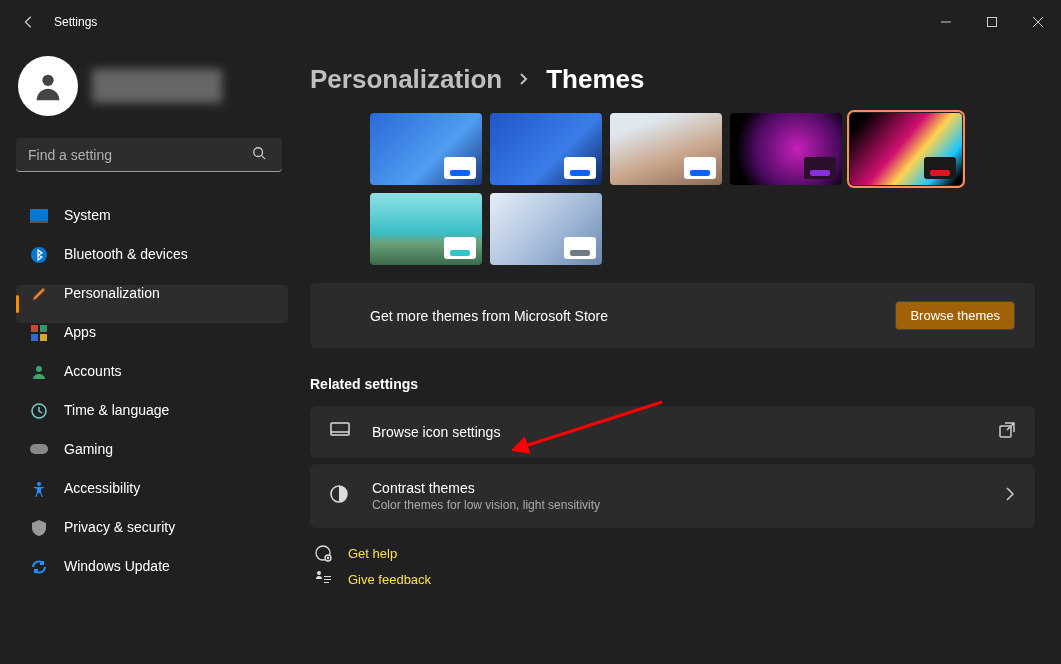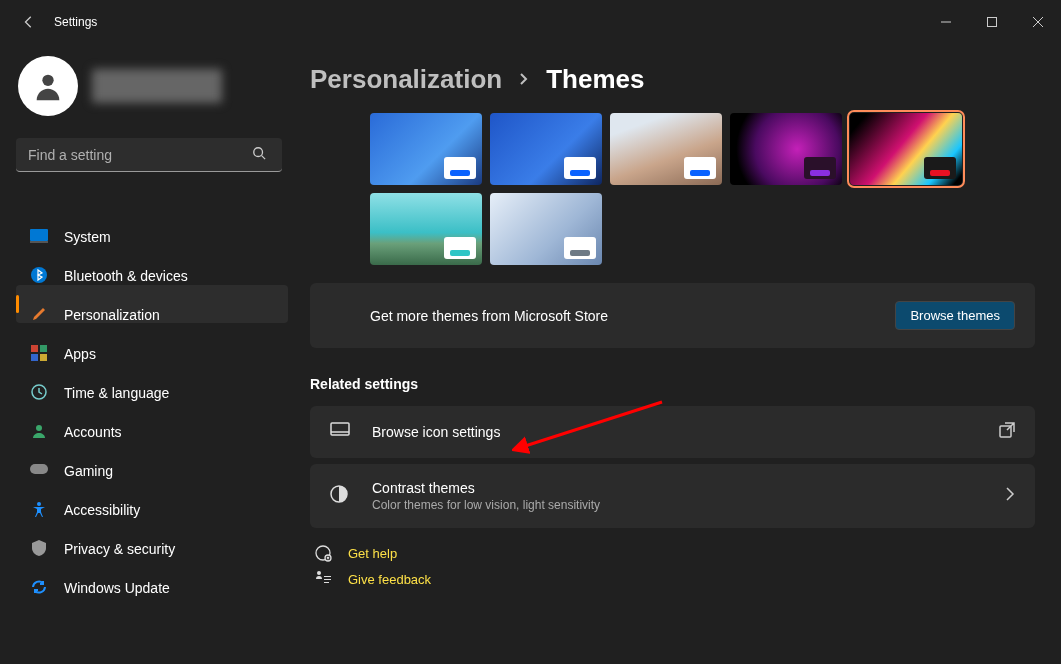--- a/index.html
+++ b/index.html
@@ -23,21 +23,21 @@
   .avatar { width: 60px; height: 60px; border-radius: 50%; background: #fff; display: flex; align-items: center; justify-content: center; }
   .avatar svg { width: 34px; height: 34px; fill: #444; }
   .user-name { filter: blur(5px); width: 130px; height: 34px; background: #666; border-radius: 2px; }
 
   .search { position: relative; margin-bottom: 35px; }
   .search input { width: 266px; height: 34px; background: #2d2d2d; border: none; border-bottom: 1px solid #9a9a9a; color: #ccc; padding: 0 36px 0 12px; font-size: 14px; border-radius: 4px; }
   .search input::placeholder { color: #b0b0b0; }
   .search .icon { position: absolute; right: 22px; top: 8px; color: #ccc; }
 
   .nav { list-style: none; }
-  .nav li { display: flex; align-items: flex-end; height: 38px; padding-left: 14px; gap: 16px; border-radius: 4px; margin: 1px 0; font-size: 14px; color: #fff; position: relative; }
+  .nav li { display: flex; align-items: flex-start; height: 38px; padding-left: 14px; gap: 16px; border-radius: 4px; margin: 1px 0; font-size: 14px; color: #fff; position: relative; }
   .nav li.active { background: #2d2d2d; }
   .nav li.active::before { content: ""; position: absolute; left: 0; top: 10px; bottom: 10px; width: 3px; background: #ff8c00; border-radius: 2px; }
   .nav .nicon { width: 18px; height: 18px; display: flex; align-items: center; justify-content: center; }
 
   
   .main { flex: 1; padding: 20px 26px 0 10px; overflow: hidden; }
   .breadcrumb { display: flex; align-items: center; gap: 16px; margin-bottom: 18px; }
   .breadcrumb .bc1 { font-size: 26px; font-weight: 600; color: #bfbfbf; }
   .breadcrumb .chev { color: #bfbfbf; font-size: 18px; }
   .breadcrumb .bc2 { font-size: 26px; font-weight: 600; color: #fff; }
@@ -51,21 +51,21 @@
   .t1 { background: linear-gradient(135deg,#2a6bd8,#4f9cf0 60%,#1a3a80); }
   .t2 { background: linear-gradient(135deg,#1f56c8,#3a7de8 60%,#0e2660); }
   .t3 { background: linear-gradient(160deg,#dfe7ef 20%,#c9a58b 60%,#8b6a55); }
   .t4 { background: radial-gradient(circle at 60% 50%, #c420b8, #4a0a60 55%, #000 80%); }
   .t5 { background: linear-gradient(130deg,#000 10%,#d01070 45%,#ffd24f 60%,#1ac6ff 80%,#000 95%); }
   .t6 { background: linear-gradient(180deg,#8fe0e6 0%,#3bbfc6 55%,#6aa07a 70%,#3a6a4a 100%); }
   .t7 { background: linear-gradient(135deg,#e6eef8,#9fb7d6 60%,#6a87b0); }
 
   .store-row { background: #2b2b2b; border-radius: 6px; padding: 18px 20px 18px 60px; display: flex; align-items: center; justify-content: space-between; margin-bottom: 28px; }
   .store-row span { font-size: 14px; color: #fff; }
-  .browse-btn { background: #0c4a6e; border: 1px solid #444; color: #fff; font-size: 13px; padding: 6px 14px; border-radius: 4px; }
+  .browse-btn { background: #a16207; border: 1px solid #444; color: #fff; font-size: 13px; padding: 6px 14px; border-radius: 4px; }
 
   .section-label { font-size: 14px; font-weight: 600; margin-bottom: 14px; color: #fff; }
 
   .card { background: #2b2b2b; border-radius: 6px; padding: 16px 20px; display: flex; align-items: center; gap: 20px; margin-bottom: 6px; }
   .card .cicon { width: 22px; color: #ddd; }
   .card .ctext { flex: 1; }
   .card .ctitle { font-size: 14px; color: #fff; }
   .card .csub { font-size: 12px; color: #aaa; margin-top: 2px; }
   .card .tail { color: #ccc; }
 
@@ -158,35 +158,35 @@
               <rect width="7" height="7" fill="#c43"></rect>
               <rect x="9" width="7" height="7" fill="#396"></rect>
               <rect y="9" width="7" height="7" fill="#36c"></rect>
               <rect x="9" y="9" width="7" height="7" fill="#ca3"></rect>
             </svg>
           </span>
           <span>Apps</span>
         </li>
       <li>
           <span class="nicon">
+            <svg width="16" height="16" viewBox="0 0 16 16" fill="#3aa66a">
+              <circle cx="8" cy="5" r="3"></circle>
+              <path d="M2 15c0-3 3-5 6-5s6 2 6 5z"></path>
+            </svg>
+          </span>
+          <span>Accounts</span>
+        </li>
+      <li>
+          <span class="nicon">
             <svg width="16" height="16" viewBox="0 0 16 16" fill="none" stroke="#7cc" stroke-width="1.5">
               <circle cx="8" cy="8" r="7"></circle>
               <path d="M8 4v4l3 2"></path>
             </svg>
           </span>
           <span>Time &amp; language</span>
-        </li>
-      <li>
-          <span class="nicon">
-            <svg width="16" height="16" viewBox="0 0 16 16" fill="#3aa66a">
-              <circle cx="8" cy="5" r="3"></circle>
-              <path d="M2 15c0-3 3-5 6-5s6 2 6 5z"></path>
-            </svg>
-          </span>
-          <span>Accounts</span>
         </li>
       <li>
           <span class="nicon">
             <svg width="18" height="12" viewBox="0 0 18 12" fill="#888">
               <rect width="18" height="10" rx="5"></rect>
             </svg>
           </span>
           <span>Gaming</span>
         </li>
       <li>

